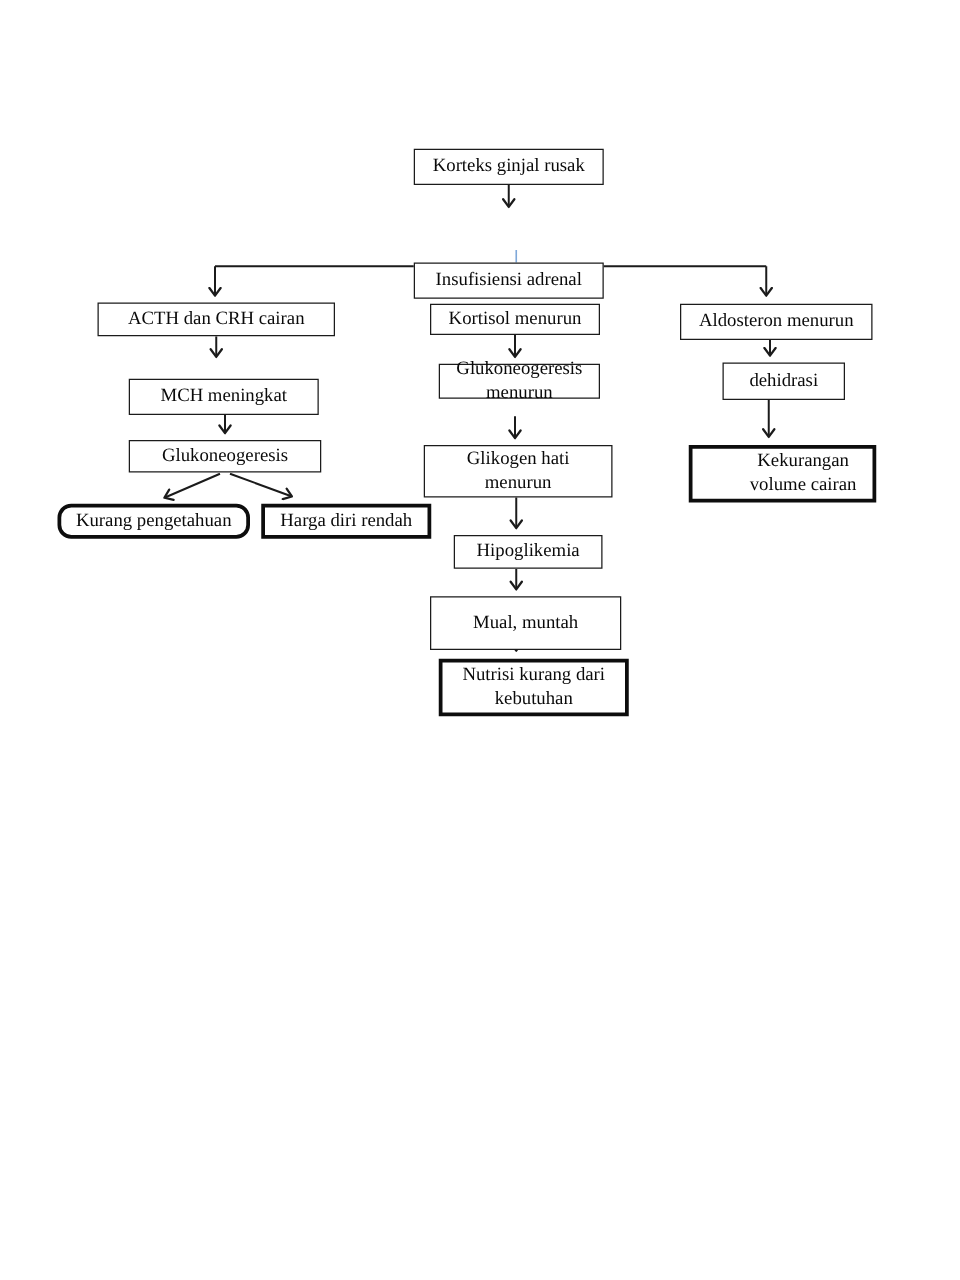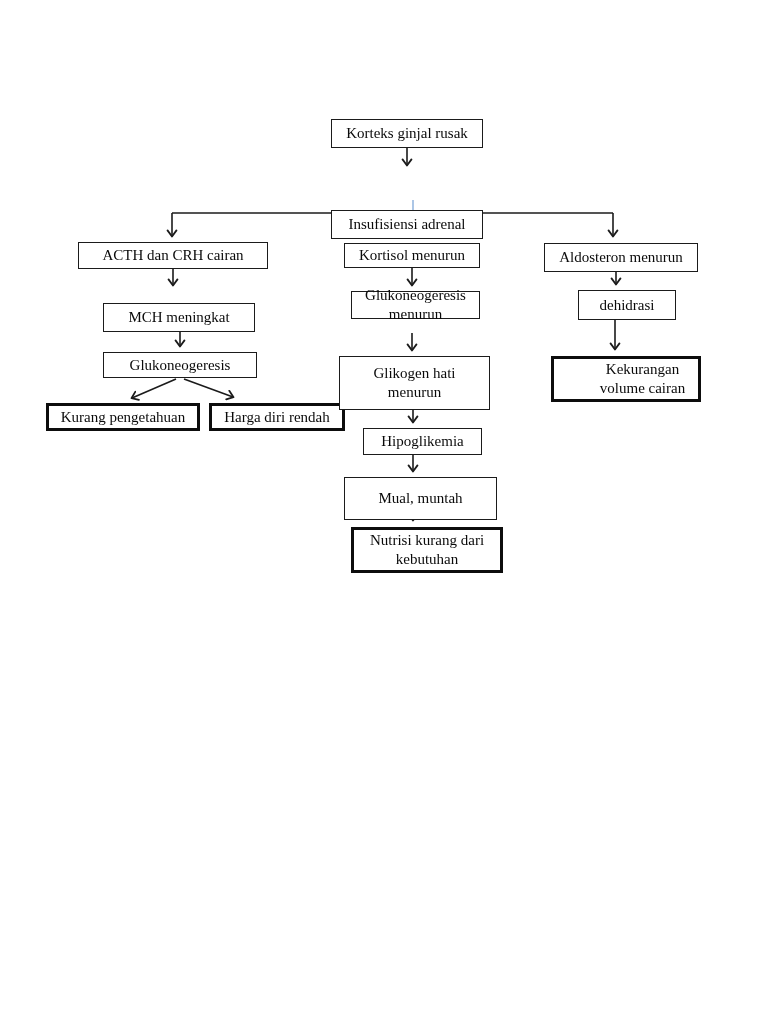--- a/index.html
+++ b/index.html
@@ -32,25 +32,25 @@
     z-index: 2;
   }
   .node.bold { border-width: 3.5px; border-color: #0d0d0d; }
 
   
   #n-korteks        { left: 331px; top: 119px; width: 152px; height: 29px; }
   #n-insufisiensi   { left: 331px; top: 171px; width: 152px; height: 29px; margin-top: 39px; }
   #n-acth           { left:  78px; top: 242px; width: 190px; height: 27px; }
   #n-mch            { left: 103px; top: 291px; width: 152px; height: 29px; margin-top: 12px; }
   #n-hiper          { left: 103px; top: 352px; width: 154px; height: 26px; }
-  #n-kurang         { left:  46px; top: 403px; width: 154px; height: 28px; }
+  #n-kurang         { left:  46px; top: 403px; width: 154px; height: 28px; border-radius: 11px; }
   #n-harga          { left: 209px; top: 403px; width: 136px; height: 28px; }
   #n-kortisol       { left: 344px; top: 243px; width: 136px; height: 25px; }
   #n-gluko          { left: 351px; top: 291px; width: 129px; height: 28px; }
-  #n-glikogen       { left: 339px; top: 356px; width: 151px; height: 54px; }
+  #n-glikogen       { left: 339px; top: 356px; width: 151px; height: 42px; }
   #n-hipo           { left: 363px; top: 428px; width: 119px; height: 27px; }
   #n-mual           { left: 344px; top: 477px; width: 153px; height: 43px; }
   #n-nutrisi        { left: 351px; top: 527px; width: 152px; height: 46px; align-items: center; }
   #n-aldosteron     { left: 544px; top: 243px; width: 154px; height: 29px; }
   #n-dehidrasi      { left: 578px; top: 290px; width:  98px; height: 30px; }
   #n-kekurangan     { left: 551px; top: 356px; width: 150px; height: 46px; padding-left: 33px; }
 </style>
 </head>
 <body>
 

